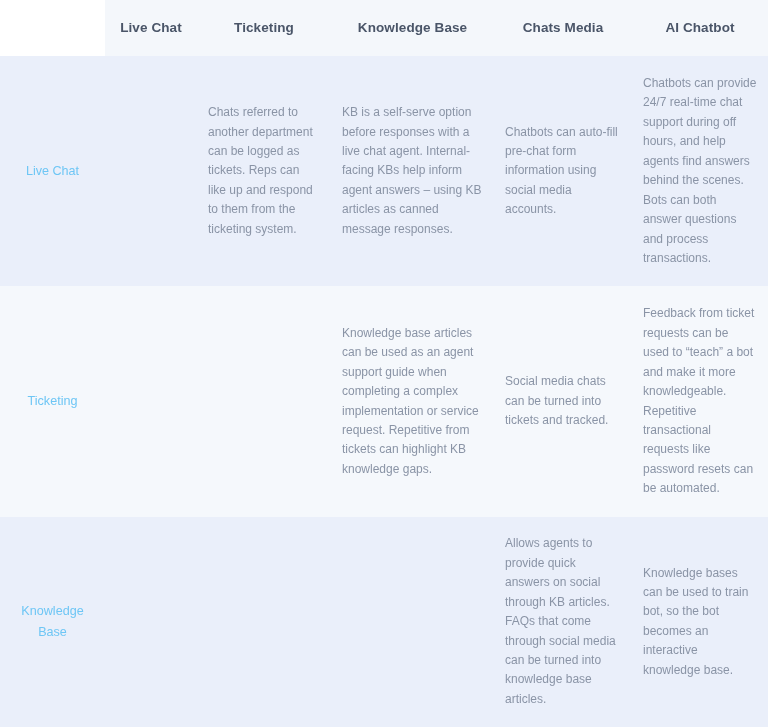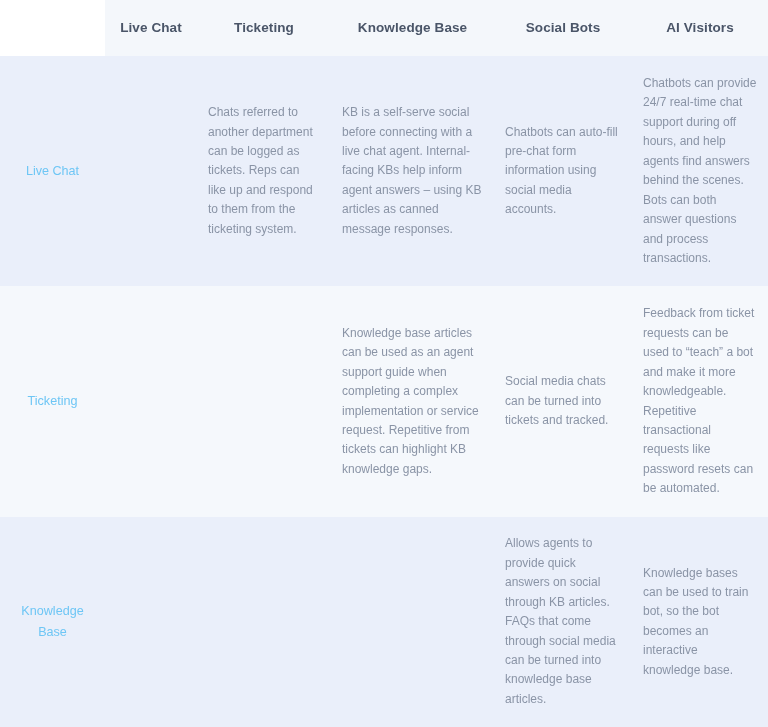--- a/index.html
+++ b/index.html
@@ -90,32 +90,32 @@
     <col class="col-social">
     <col class="col-chatbot">
   </colgroup>
 
   <thead>
     <tr>
       <th class="corner"></th>
       <th>Live Chat</th>
       <th>Ticketing</th>
       <th>Knowledge Base</th>
-      <th>Social Bots</th>
-      <th>AI Visitors</th>
+      <th>Chats Media</th>
+      <th>AI Chatbot</th>
     </tr>
   </thead>
 
   <tbody>
 
     <tr class="odd-row r1">
       <td class="row-label">Live Chat</td>
       <td class="empty-cell"></td>
       <td>Chats referred to another department can be logged as tickets. Reps can like up and respond to them from the ticketing system.</td>
-      <td>KB is a self-serve social before connecting with a live chat agent. Internal-facing KBs help inform agent answers – using KB articles as canned message responses.</td>
+      <td>KB is a self-serve option before responses with a live chat agent. Internal-facing KBs help inform agent answers – using KB articles as canned message responses.</td>
       <td>Chatbots can auto-fill pre-chat form information using social media accounts.</td>
       <td>Chatbots can provide 24/7 real-time chat support during off hours, and help agents find answers behind the scenes. Bots can both answer questions and process transactions.</td>
     </tr>
 
     <tr class="even-row r2">
       <td class="row-label">Ticketing</td>
       <td class="empty-cell"></td>
       <td class="empty-cell"></td>
       <td>Knowledge base articles can be used as an agent support guide when completing a complex implementation or service request. Repetitive from tickets can highlight KB knowledge gaps.</td>
       <td>Social media chats can be turned into tickets and tracked.</td>

